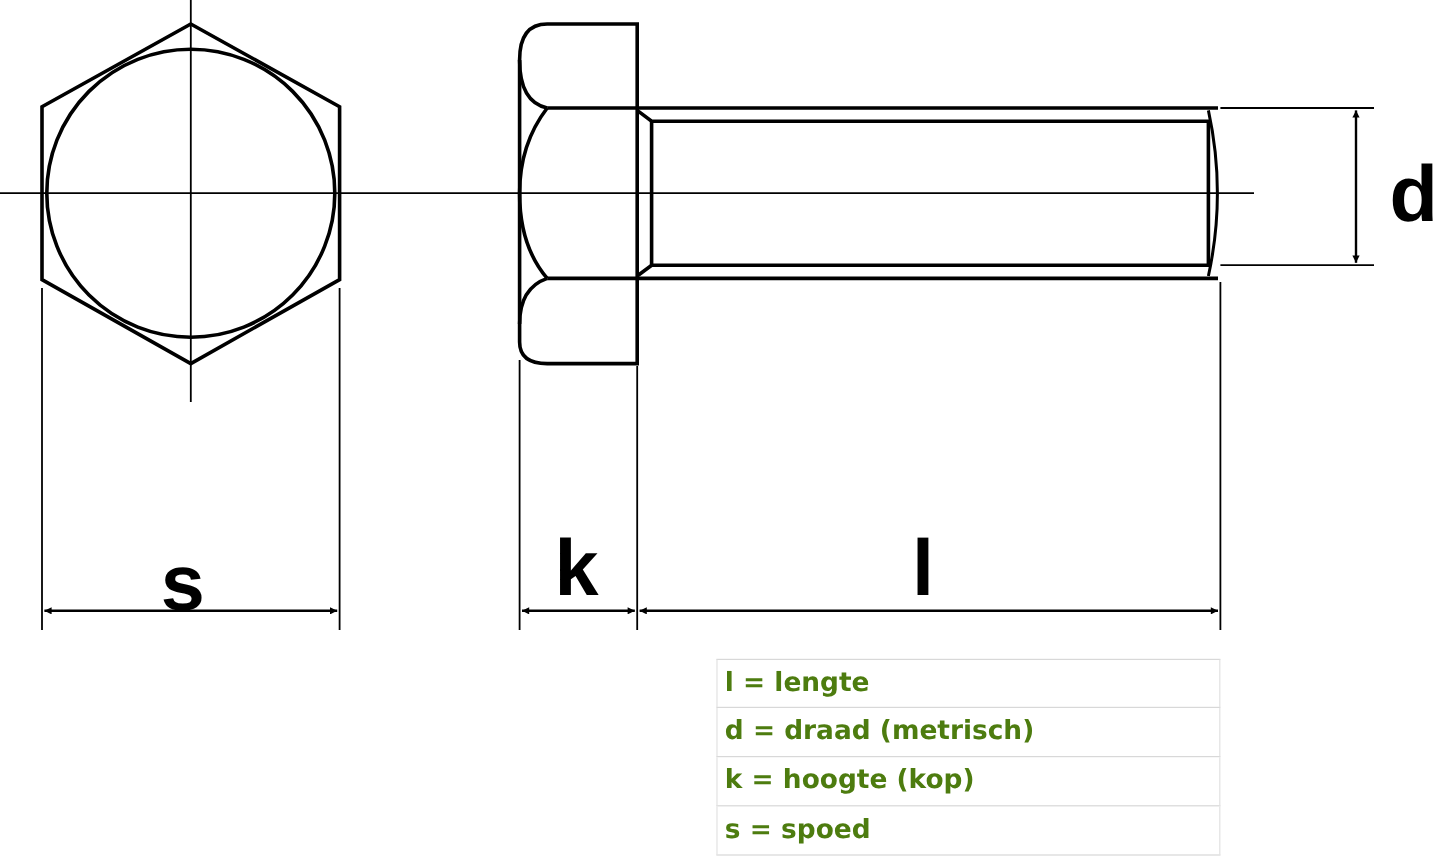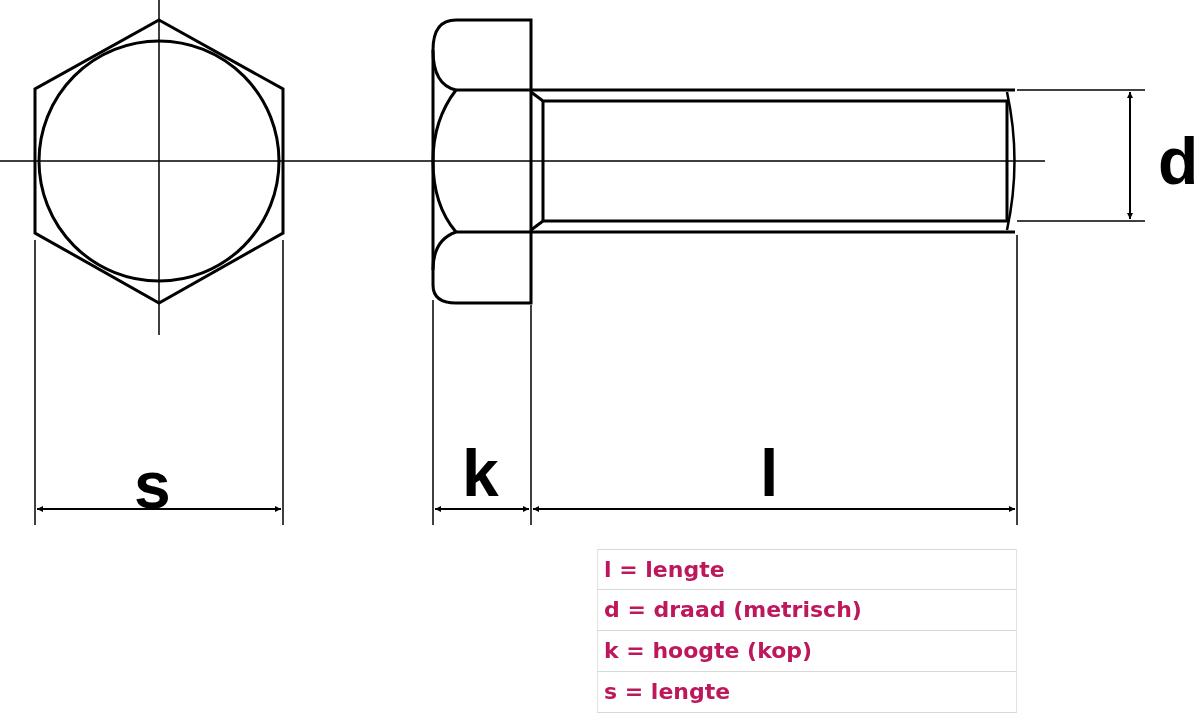--- a/index.html
+++ b/index.html
@@ -6,21 +6,21 @@
   body { width: 1200px; height: 716px; position: relative; overflow: hidden; font-family: "Liberation Sans", sans-serif; }
   #drawing { position: absolute; left: 0; top: 0; width: 1200px; height: 716px; }
   .dim-label { position: absolute; font-family: "Liberation Sans", sans-serif; font-weight: bold; color: #000; line-height: 1; }
   #label-s { left: 134px; top: 452px; font-size: 66px; }
   #label-k { left: 462px; top: 440px; font-size: 66px; }
   #label-l { left: 760px; top: 440px; font-size: 66px; }
   #label-d { left: 1158px; top: 128px; font-size: 66px; }
   .legend { position: absolute; left: 597px; top: 549px; width: 420px; border-collapse: collapse; }
   .legend-row { height: 41px; border-top: 1px solid #d8d8d8; border-bottom: 1px solid #d8d8d8; border-left: 1px solid #e2e2e2; border-right: 1px solid #e2e2e2; box-sizing: border-box; }
   .legend-row + .legend-row { border-top: none; }
-  .legend-row span { display: block; padding-left: 6px; font-family: "DejaVu Sans", sans-serif; font-weight: bold; font-size: 22px; line-height: 40px; color: #be185d; }
+  .legend-row span { display: block; padding-left: 6px; font-family: "DejaVu Sans", sans-serif; font-weight: bold; font-size: 22px; line-height: 40px; color: #4d7c0f; }
 </style>
 </head>
 <body>
 
 <svg id="drawing" width="1200" height="716" viewBox="0 0 1200 716" xmlns="http://www.w3.org/2000/svg">
   <defs>
     <marker id="arrow" viewBox="0 0 10 10" refX="10" refY="5" markerWidth="10" markerHeight="6" markerUnits="userSpaceOnUse" orient="auto-start-reverse">
       <path d="M0,0 L10,5 L0,10 z" fill="#000"></path>
     </marker>
   </defs>
@@ -72,15 +72,15 @@
   <div class="legend-row">
     <span>l = lengte</span>
   </div>
   <div class="legend-row">
     <span>d = draad (metrisch)</span>
   </div>
   <div class="legend-row">
     <span>k = hoogte (kop)</span>
   </div>
   <div class="legend-row">
-    <span>s = lengte</span>
+    <span>s = spoed</span>
   </div>
 </div>
 
 </body></html>

